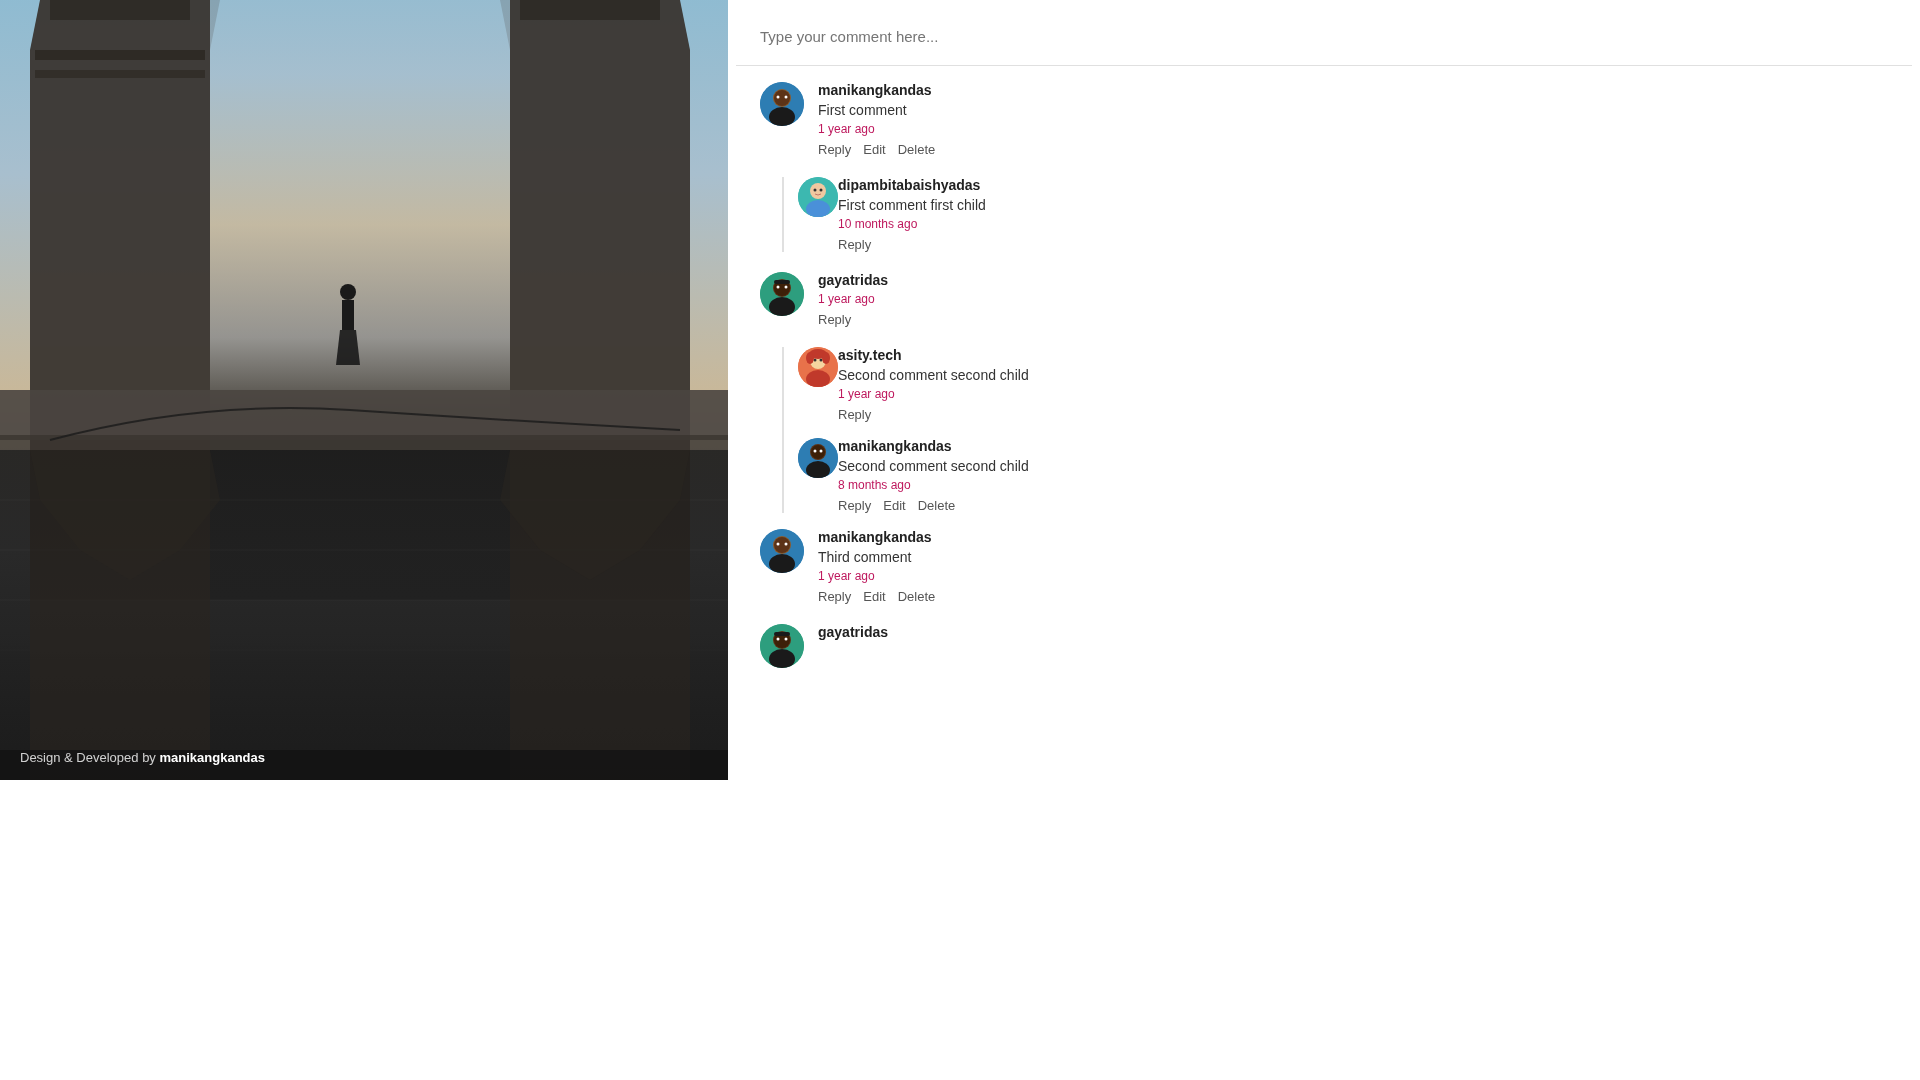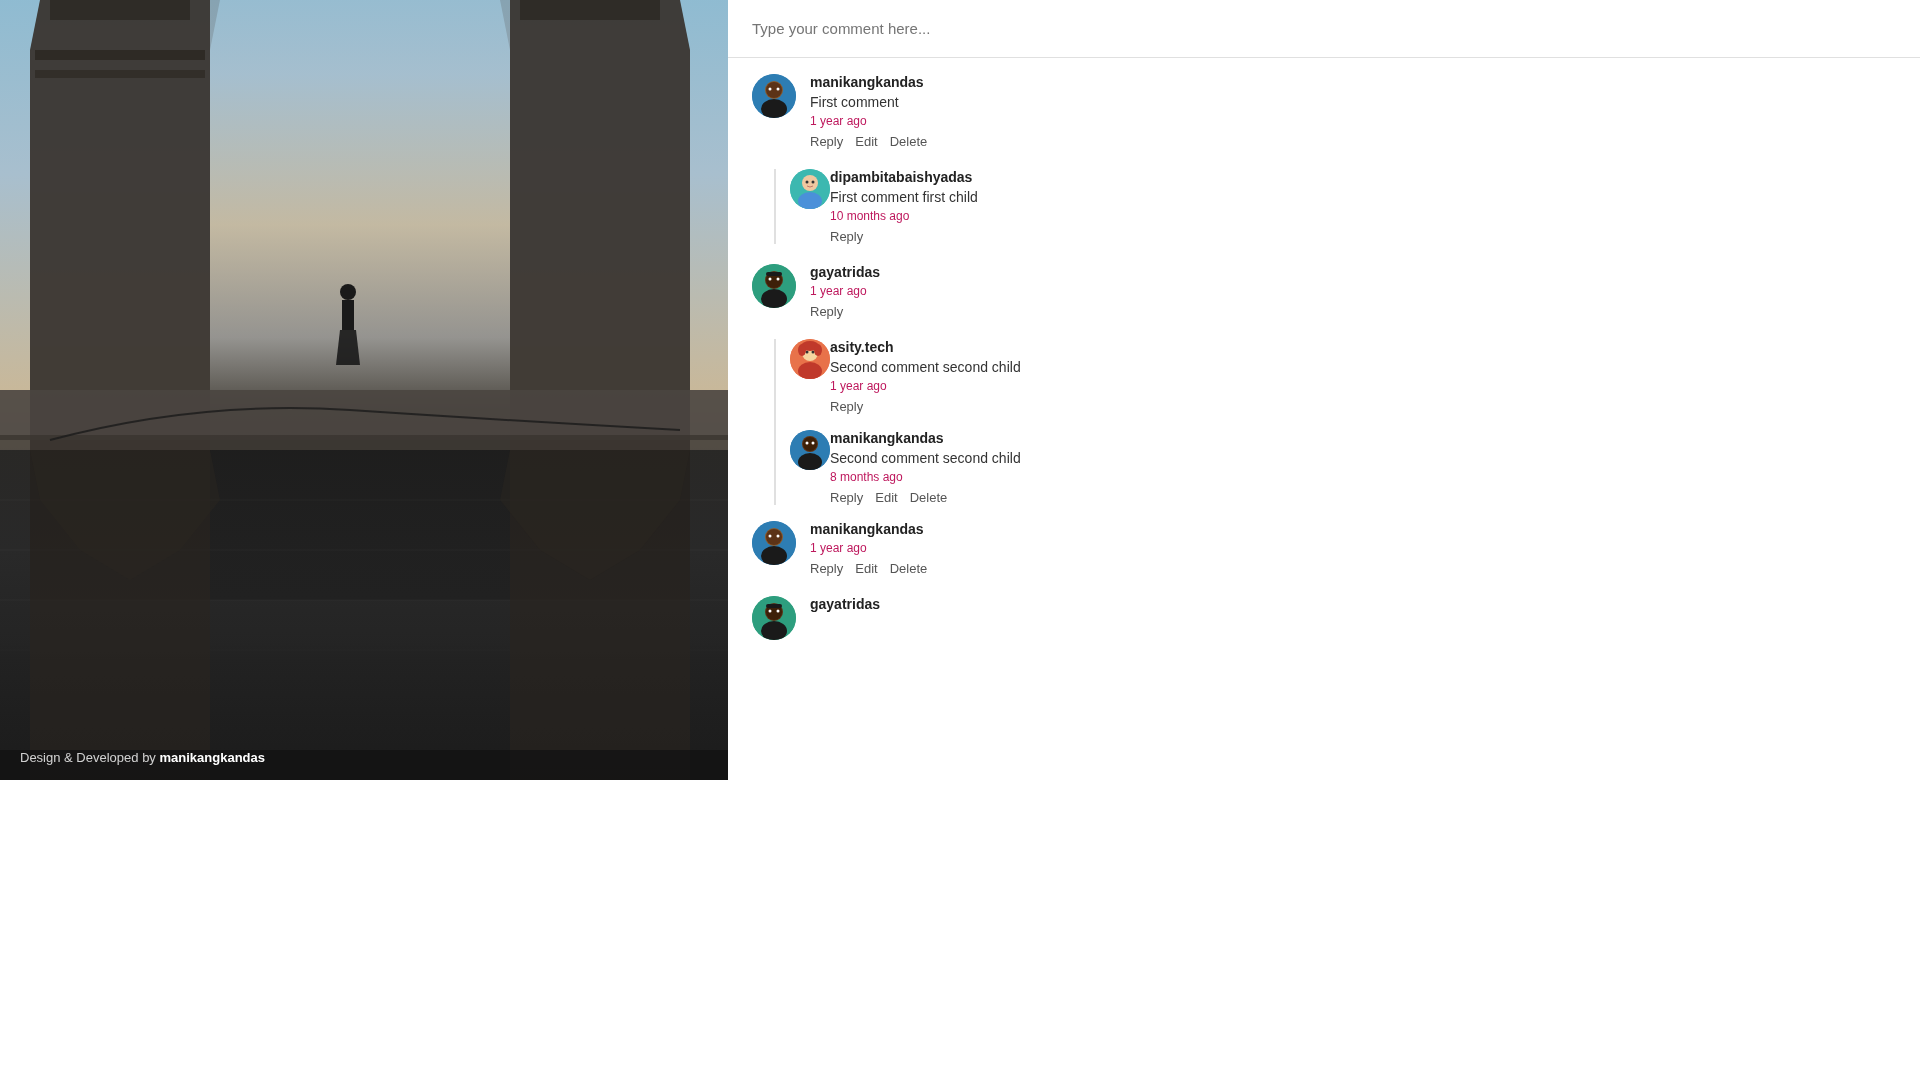--- a/index.html
+++ b/index.html
@@ -50,21 +50,21 @@
       font-weight: bold;
       color: #fff;
     }
 
     
     .comments-panel {
       flex: 1;
       height: 1080px;
       background: #fff;
       overflow-y: auto;
-      padding: 0;
+      padding: 8px;
     }
 
     
     .comment-input-area {
       padding: 0 24px;
       border-bottom: 1px solid #e0e0e0;
       margin-bottom: 8px;
     }
 
     .comment-input {
@@ -395,20 +395,21 @@
           <circle cx="22" cy="22" r="22" fill="#2d7db3"></circle>
           <circle cx="22" cy="16" r="9" fill="#8B5A2B"></circle>
           <ellipse cx="22" cy="35" rx="13" ry="10" fill="#1a1a1a"></ellipse>
           <circle cx="22" cy="16" r="8" fill="#5c3317"></circle>
           <circle cx="18" cy="15" r="1.5" fill="#fff"></circle>
           <circle cx="26" cy="15" r="1.5" fill="#fff"></circle>
         </svg>
       </div>
       <div class="comment-body">
         <div class="comment-author">manikangkandas</div>
+        <div class="comment-text">Third comment</div>
         <div class="comment-time">1 year ago</div>
         <div class="comment-actions">
           <button class="action-btn">Reply</button>
           <button class="action-btn">Edit</button>
           <button class="action-btn">Delete</button>
         </div>
       </div>
     </div>
 
     <div class="comment-item">

